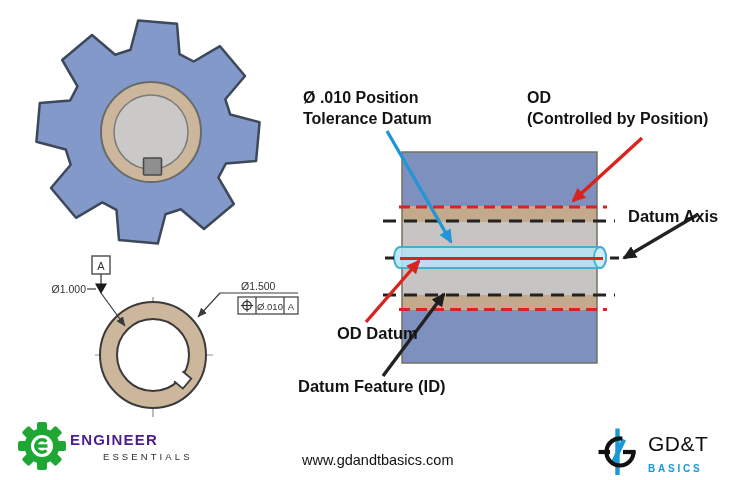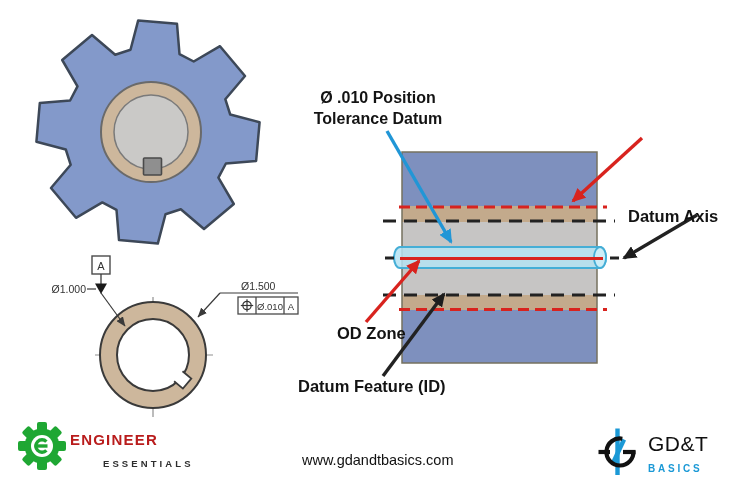--- a/index.html
+++ b/index.html
@@ -1,24 +1,24 @@
 <!DOCTYPE html>
 <html><head>
 <meta charset="utf-8">
 <style>
   html,body{margin:0;padding:0;background:#fff;}
   .canvas{position:relative;width:736px;height:480px;background:#ffffff;overflow:hidden;
           font-family:"Liberation Sans",sans-serif;}
   .abs{position:absolute;}
   .lbl{position:absolute;font-weight:bold;color:#131313;font-size:16px;line-height:21px;
        white-space:nowrap;}
-  .lbl.center{text-align:center;white-space:normal;}
+  .lbl.center{white-space:normal;}
   .footer-text-block{position:absolute;}
-  .ee-line1{font-size:15px;font-weight:bold;letter-spacing:1.2px;color:#b91c1c;}
-  .ee-line2{font-size:9.5px;font-weight:bold;letter-spacing:3.1px;color:#2e2e2e;margin-top:10px;padding-left:33px;}
+  .ee-line1{font-size:15px;font-weight:bold;letter-spacing:1.2px;color:#4c1d95;}
+  .ee-line2{font-size:9.5px;font-weight:normal;letter-spacing:3.1px;color:#2e2e2e;margin-top:3px;padding-left:33px;}
   .site{position:absolute;font-size:14.5px;font-weight:normal;color:#111;}
   .gdt-line1{font-size:21px;font-weight:normal;color:#101010;line-height:21px;letter-spacing:0.5px;}
   .gdt-line2{font-size:10px;font-weight:bold;color:#1b99d6;letter-spacing:2.8px;margin-top:9px;}
   svg{display:block;}
 </style>
 </head>
 <body>
 
 <div class="canvas">
 
@@ -115,24 +115,28 @@
     <line x1="397" y1="130" x2="324" y2="173" stroke-width="3.4" marker-end="url(#ah-black)" stroke="#222222"></line>
     <line x1="66" y1="237" x2="119" y2="176" stroke-width="3.4" marker-end="url(#ah-red)" stroke="#D8231E"></line>
     <line x1="83" y1="291" x2="144" y2="209" stroke-width="3.4" marker-end="url(#ah-black)" stroke="#222222"></line>
   </svg>
 
   <div class="lbl center" style="left:303px;top:87px;width:150px">
     <div>Ø .010 Position</div>
     <div>Tolerance Datum</div>
   </div>
 
+  <div class="lbl center" style="left:527px;top:87px;width:209px">
+    <div>OD</div>
+    <div>(Controlled by Position)</div>
+  </div>
 
   <div class="lbl" style="left:628px;top:206px;font-size:16.5px">Datum Axis</div>
 
-  <div class="lbl" style="left:337px;top:323px;font-size:16.5px">OD Zone</div>
+  <div class="lbl" style="left:337px;top:323px;font-size:16.5px">OD Datum</div>
 
   <div class="lbl" style="left:298px;top:376px;font-size:16.5px">Datum Feature (ID)</div>
 
   <svg class="abs" style="left:18px;top:422px" width="48" height="48" viewBox="0 0 48 48">
     <g fill="#1FA733">
       <rect x="19" y="0" width="10" height="10" rx="2"></rect>
       <rect x="19" y="0" width="10" height="10" rx="2" transform="rotate(45 24 24)"></rect>
       <rect x="19" y="0" width="10" height="10" rx="2" transform="rotate(90 24 24)"></rect>
       <rect x="19" y="0" width="10" height="10" rx="2" transform="rotate(135 24 24)"></rect>
       <rect x="19" y="0" width="10" height="10" rx="2" transform="rotate(180 24 24)"></rect>

